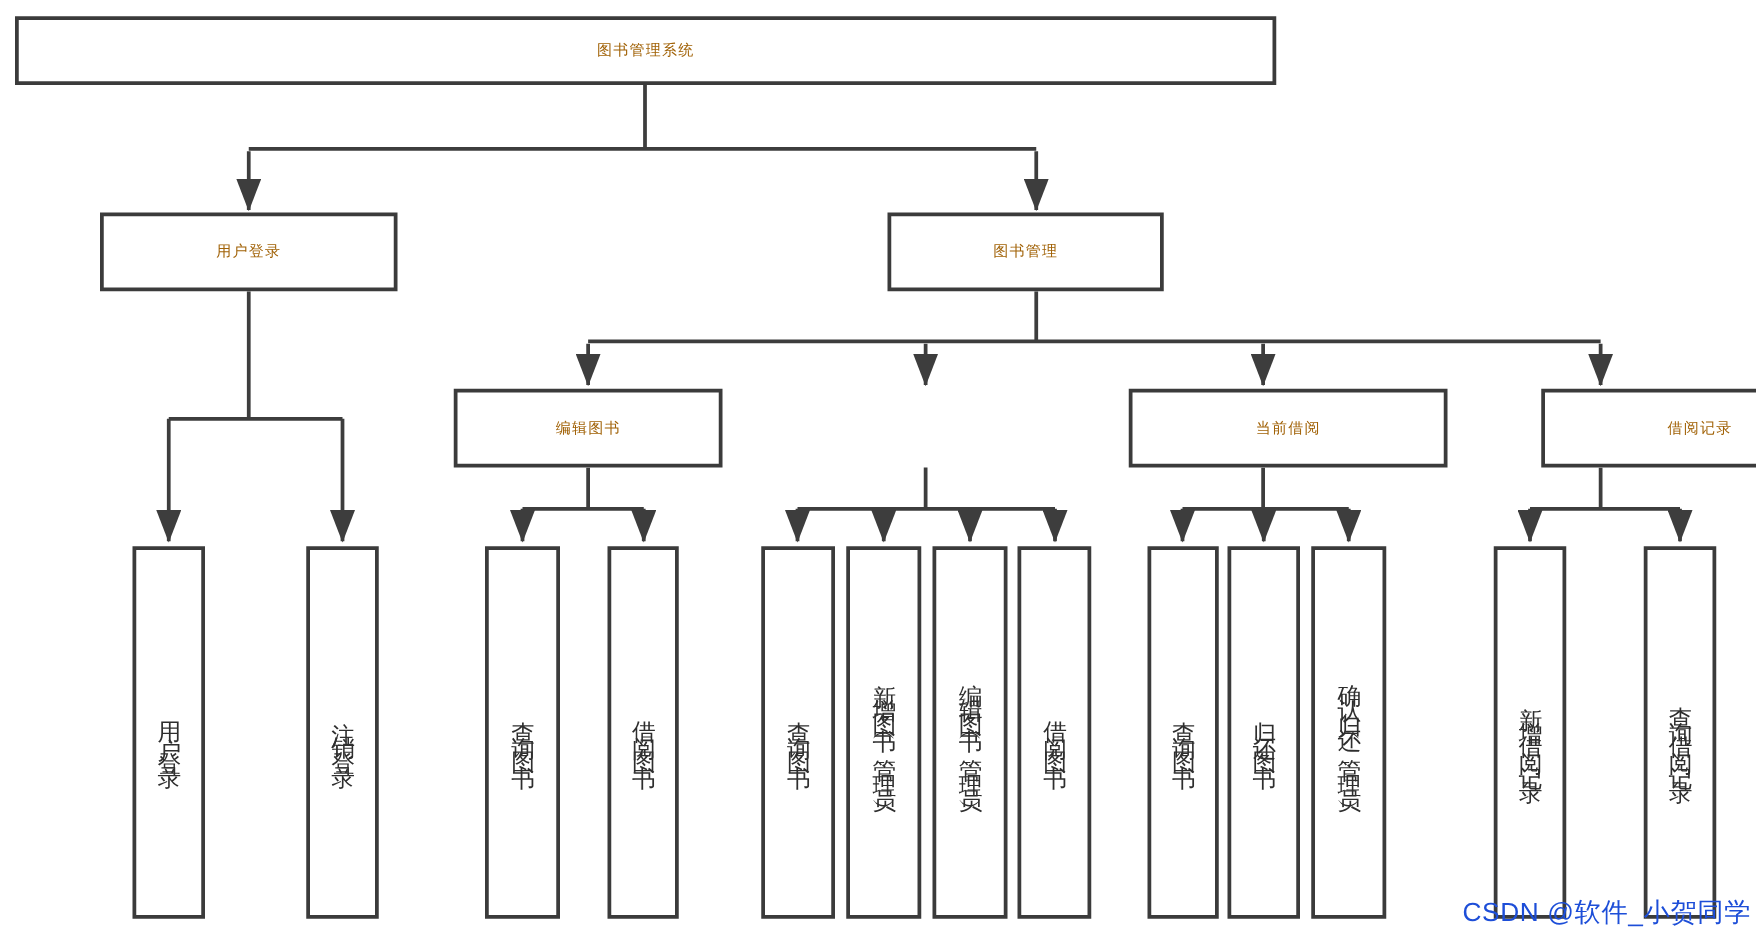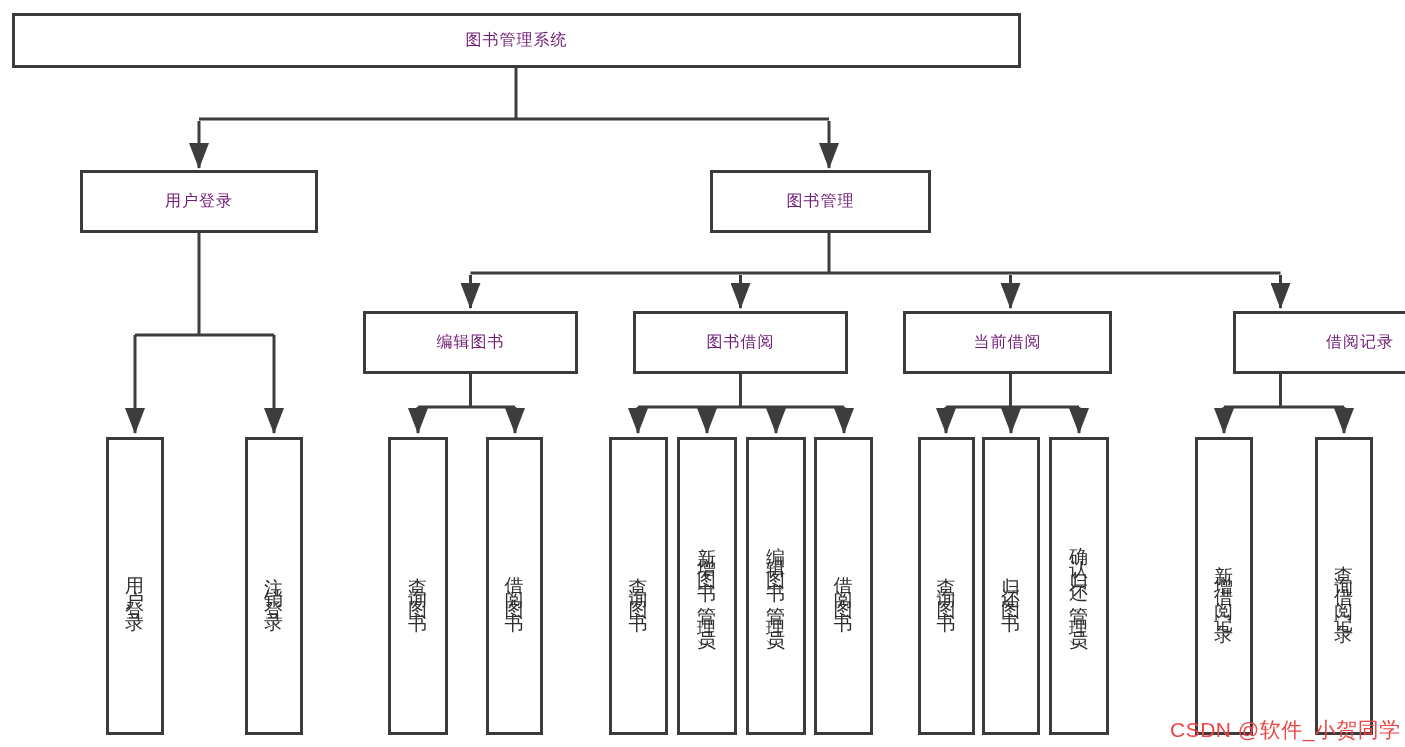--- a/index.html
+++ b/index.html
@@ -7,29 +7,29 @@
     position:relative;width:1405px;height:747px;background:#ffffff;overflow:hidden;
     font-family:"Liberation Sans",sans-serif;
   }
   .connectors{position:absolute;left:0;top:0;width:1405px;height:747px;z-index:1;}
   .box{
     position:absolute;box-sizing:border-box;background:#ffffff;
     border:3px solid #3b3b3b;display:flex;align-items:center;justify-content:center;
     z-index:2;
   }
   .hbox .lbl{
-    font-size:16px;color:#701a75;letter-spacing:1px;white-space:nowrap;
+    font-size:12px;color:#a16207;letter-spacing:1px;white-space:nowrap;
   }
   .vbox .vlbl{
     writing-mode:vertical-rl;text-orientation:mixed;
     font-size:19px;color:#2e2e2e;letter-spacing:12px;line-height:1;
     white-space:nowrap;
   }
   .watermark{
-    position:absolute;z-index:3;font-size:21px;color:#ef4444;white-space:nowrap;
+    position:absolute;z-index:3;font-size:21px;color:#1d4ed8;white-space:nowrap;
     letter-spacing:0.5px;
   }
 </style>
 </head>
 <body>
 
 <div class="canvas">
 
   <svg class="connectors" width="1405" height="747" viewBox="0 0 1405 747" xmlns="http://www.w3.org/2000/svg">
     <defs>
@@ -81,24 +81,21 @@
   <div class="box hbox" style="left:80px;top:170px;width:238px;height:63px">
     <span class="lbl">用户登录</span>
   </div>
   <div class="box hbox" style="left:710px;top:170px;width:221px;height:63px">
     <span class="lbl">图书管理</span>
   </div>
 
   <div class="box hbox" style="left:363px;top:311px;width:215px;height:63px">
     <span class="lbl">编辑图书</span>
   </div>
-  <div class="box hbox" style="left:633px;top:311px;width:215px;height:63px">
-    <span class="lbl">图书借阅</span>
-  </div>
-  <div class="box hbox" style="left:903px;top:311px;width:209px;height:63px">
+  <div class="box hbox" style="left:903px;top:311px;width:255px;height:63px">
     <span class="lbl">当前借阅</span>
   </div>
   <div class="box hbox" style="left:1233px;top:311px;width:254px;height:63px">
     <span class="lbl">借阅记录</span>
   </div>
 
   <div class="box vbox" style="left:106px;top:437px;width:58px;height:298px">
     <span class="vlbl">用户登录</span>
   </div>
   <div class="box vbox" style="left:245px;top:437px;width:58px;height:298px">

